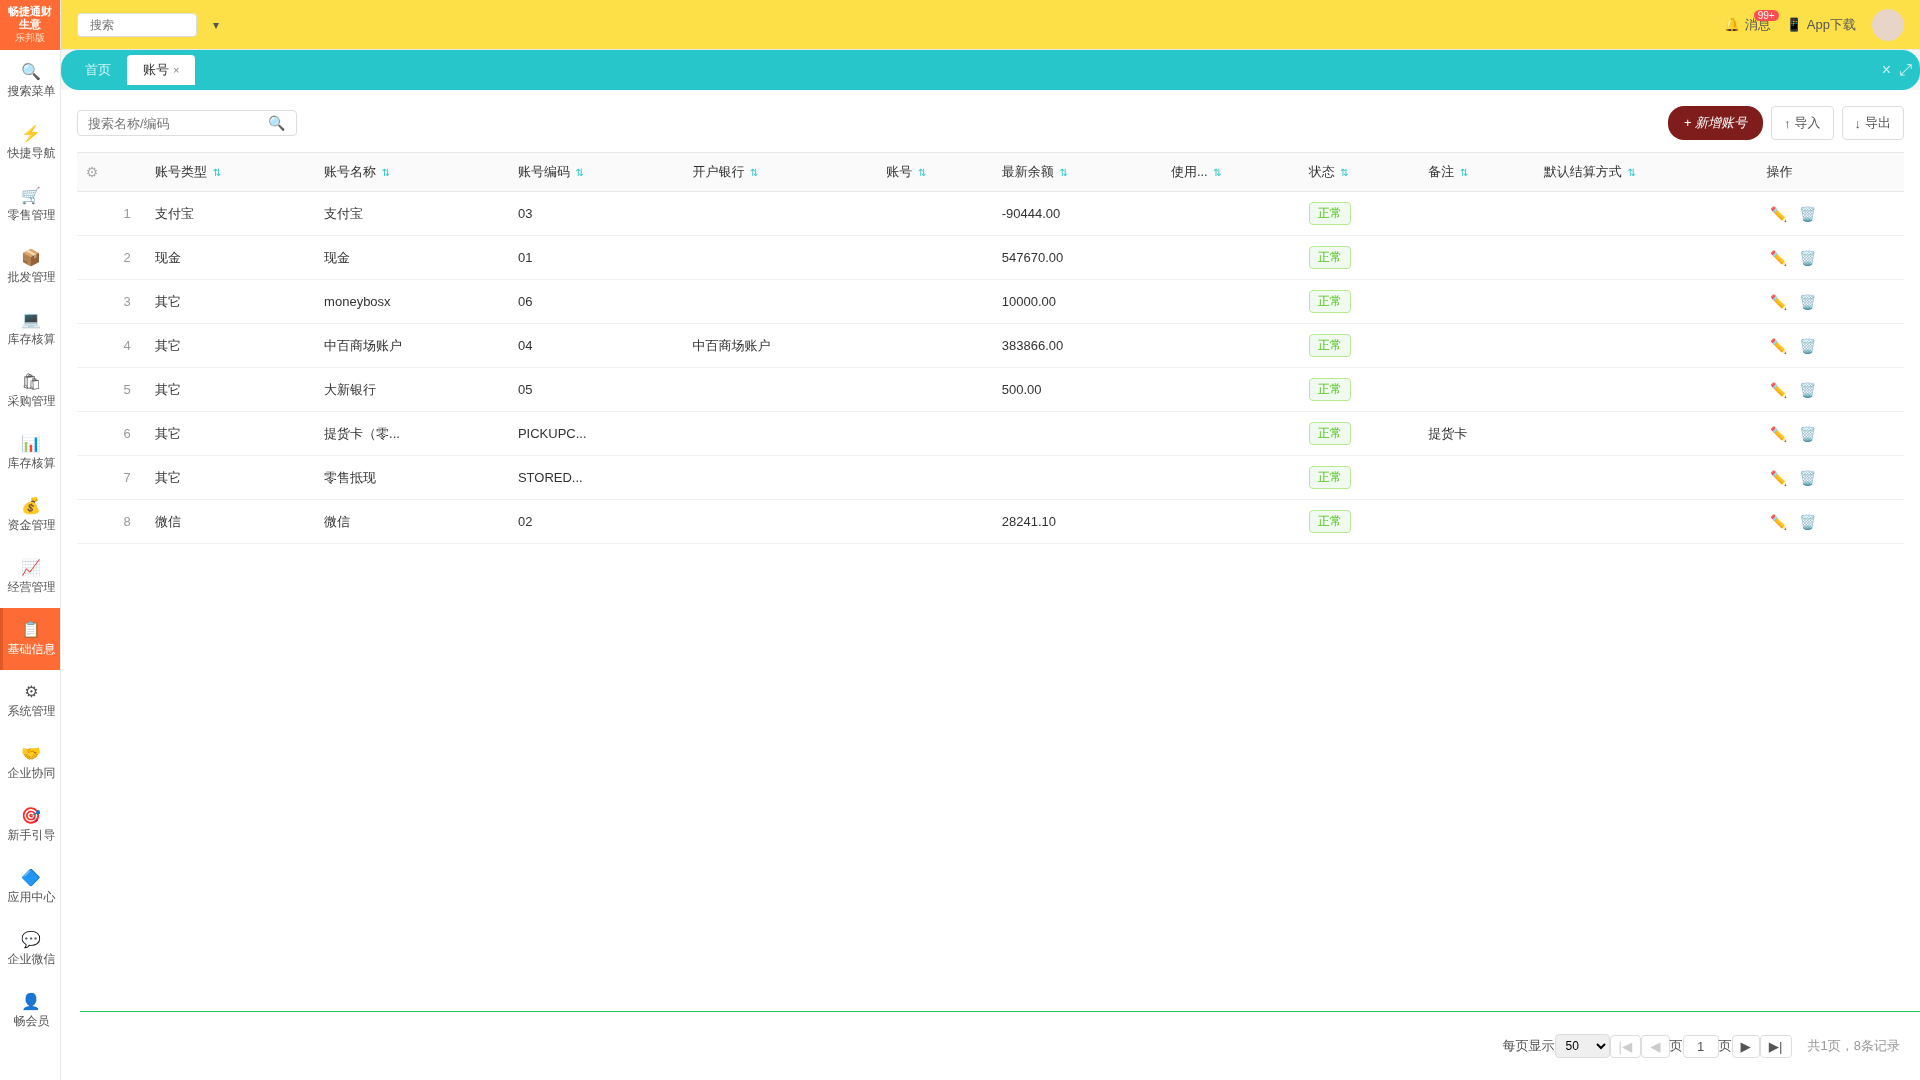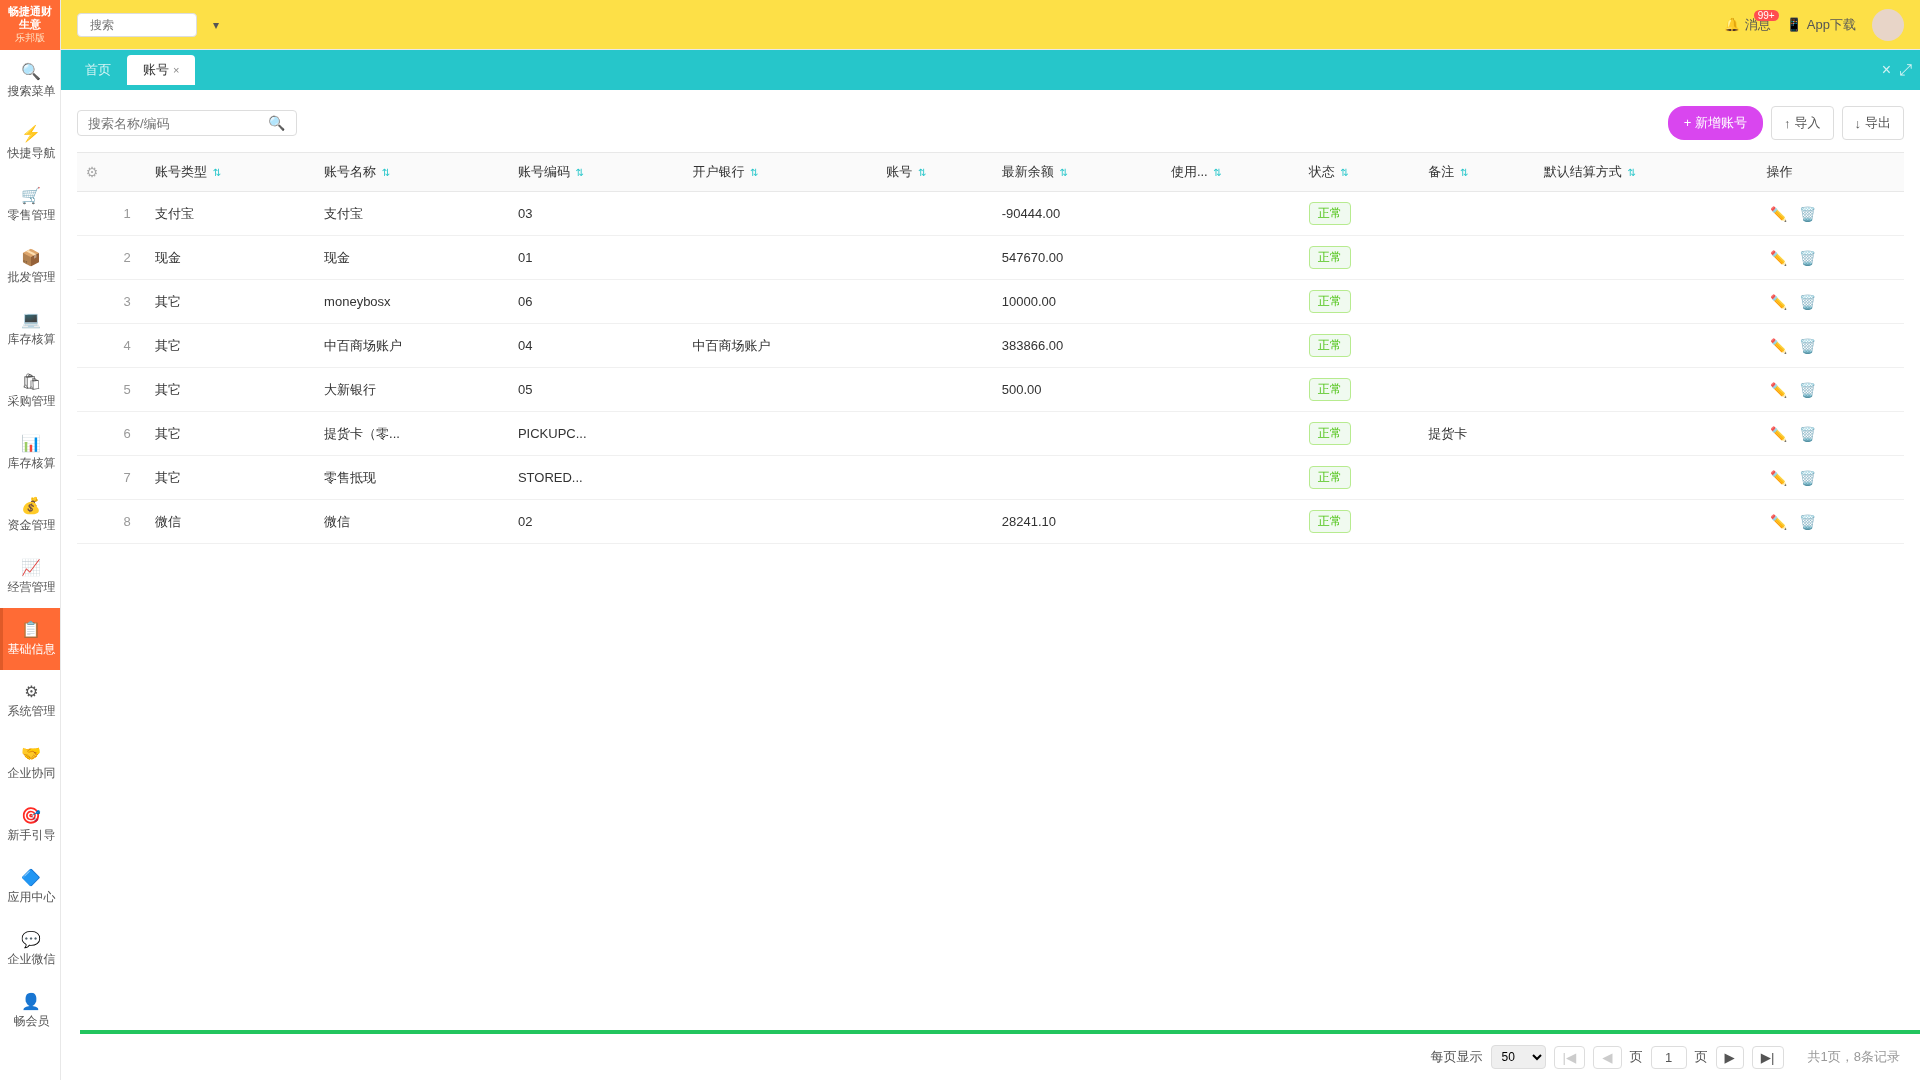--- a/index.html
+++ b/index.html
@@ -22,52 +22,52 @@
     .top-header-left { display: flex; align-items: center; gap: 16px; }
     .top-header-search { border: 1px solid #ddd; border-radius: 4px; padding: 4px 12px; font-size: 12px; width: 120px; color: #999; }
     .top-header-dropdown { display: flex; align-items: center; gap: 4px; cursor: pointer; color: #555; font-size: 12px; }
     .top-header-right { display: flex; align-items: center; gap: 16px; }
     .msg-btn { display: flex; align-items: center; gap: 4px; font-size: 13px; color: #555; cursor: pointer; position: relative; }
     .msg-badge { background: #ff4d4f; color: #fff; border-radius: 10px; font-size: 10px; padding: 0 4px; min-width: 18px; text-align: center; position: absolute; top: -6px; right: -8px; }
     .app-download { display: flex; align-items: center; gap: 4px; font-size: 13px; color: #555; cursor: pointer; }
     .avatar { width: 32px; height: 32px; border-radius: 50%; background: #e8d5c8; }
 
     
-    .tab-bar { height: 40px; background: #26c6ca; display: flex; align-items: center; padding: 0 8px; flex-shrink: 0; }
+    .tab-bar { height: 40px; background: #26c6ca; display: flex; align-items: center; padding: 0 8px; flex-shrink: 0; border-radius: 18px; }
     .tab-item { display: flex; align-items: center; gap: 4px; padding: 6px 16px; cursor: pointer; font-size: 13px; color: #fff; opacity: 0.8; }
     .tab-item.active { background: #fff; color: #333; opacity: 1; border-radius: 4px 4px 0 0; }
     .tab-close { font-size: 11px; cursor: pointer; opacity: 0.6; }
     .tab-controls { margin-left: auto; display: flex; gap: 8px; }
     .tab-ctrl-btn { color: #fff; cursor: pointer; font-size: 16px; opacity: 0.8; }
 
     
     .content { flex: 1; background: #fff; overflow: auto; padding: 16px; }
 
     
     .toolbar { display: flex; align-items: center; justify-content: space-between; margin-bottom: 12px; }
     .search-box { display: flex; align-items: center; border: 1px solid #ddd; border-radius: 4px; padding: 4px 10px; width: 220px; }
     .search-box input { border: none; outline: none; font-size: 13px; width: 180px; color: #999; }
     .search-icon { color: #aaa; font-size: 14px; }
     .toolbar-buttons { display: flex; gap: 8px; }
-    .btn-primary { background: #d946ef; color: #fff; border: none; border-radius: 16px; padding: 7px 16px; cursor: pointer; font-size: 13px; }
+    .btn-primary { background: #7f1d1d; color: #fff; border: none; border-radius: 16px; padding: 7px 16px; cursor: pointer; font-size: 13px; font-style: italic; }
     .btn-default { background: #fff; color: #555; border: 1px solid #ddd; border-radius: 4px; padding: 7px 12px; cursor: pointer; font-size: 13px; display: flex; align-items: center; gap: 4px; }
 
     
     .data-table { width: 100%; border-collapse: collapse; font-size: 13px; }
     .data-table th { background: #fafafa; border-bottom: 1px solid #e8e8e8; border-top: 1px solid #e8e8e8; padding: 10px 8px; text-align: left; color: #333; font-weight: 500; white-space: nowrap; }
     .data-table th .sort-icon { color: #26c6ca; margin-left: 2px; font-size: 10px; }
     .data-table td { padding: 10px 8px; border-bottom: 1px solid #f0f0f0; color: #333; }
     .data-table .col-index { width: 40px; text-align: center; color: #999; }
     .data-table .col-settings { width: 30px; text-align: center; }
     .settings-icon { color: #aaa; cursor: pointer; font-size: 14px; }
     .status-badge { display: inline-block; background: #f0faf0; color: #52c41a; border: 1px solid #b7eb8f; border-radius: 4px; padding: 2px 8px; font-size: 12px; }
     .action-btn { background: none; border: none; cursor: pointer; color: #aaa; font-size: 14px; padding: 2px 4px; }
 
     
-    .pagination { position: fixed; bottom: 0; right: 0; left: 80px; background: #fff; border-top: 4px solid #22c55e; padding: 11px 20px; display: flex; align-items: center; justify-content: flex-end; gap: 8px; font-size: 13px; color: #555; }
+    .pagination { position: fixed; bottom: 0; right: 0; left: 80px; background: #fff; border-top: 1px solid #22c55e; padding: 22px 20px; display: flex; align-items: center; justify-content: flex-end; gap: 0; font-size: 13px; color: #555; }
     .page-label { color: #555; }
     .page-size-select { border: 1px solid #ddd; border-radius: 4px; padding: 3px 6px; font-size: 12px; }
     .page-btn { border: 1px solid #ddd; border-radius: 4px; padding: 3px 8px; cursor: pointer; background: #fff; color: #555; }
     .page-btn:disabled { color: #ccc; cursor: default; }
     .page-num { border: 1px solid #ddd; border-radius: 4px; padding: 3px 8px; min-width: 36px; text-align: center; }
     .page-info { color: #999; margin-left: 16px; }
   </style>
 </head>
 <body>
 

